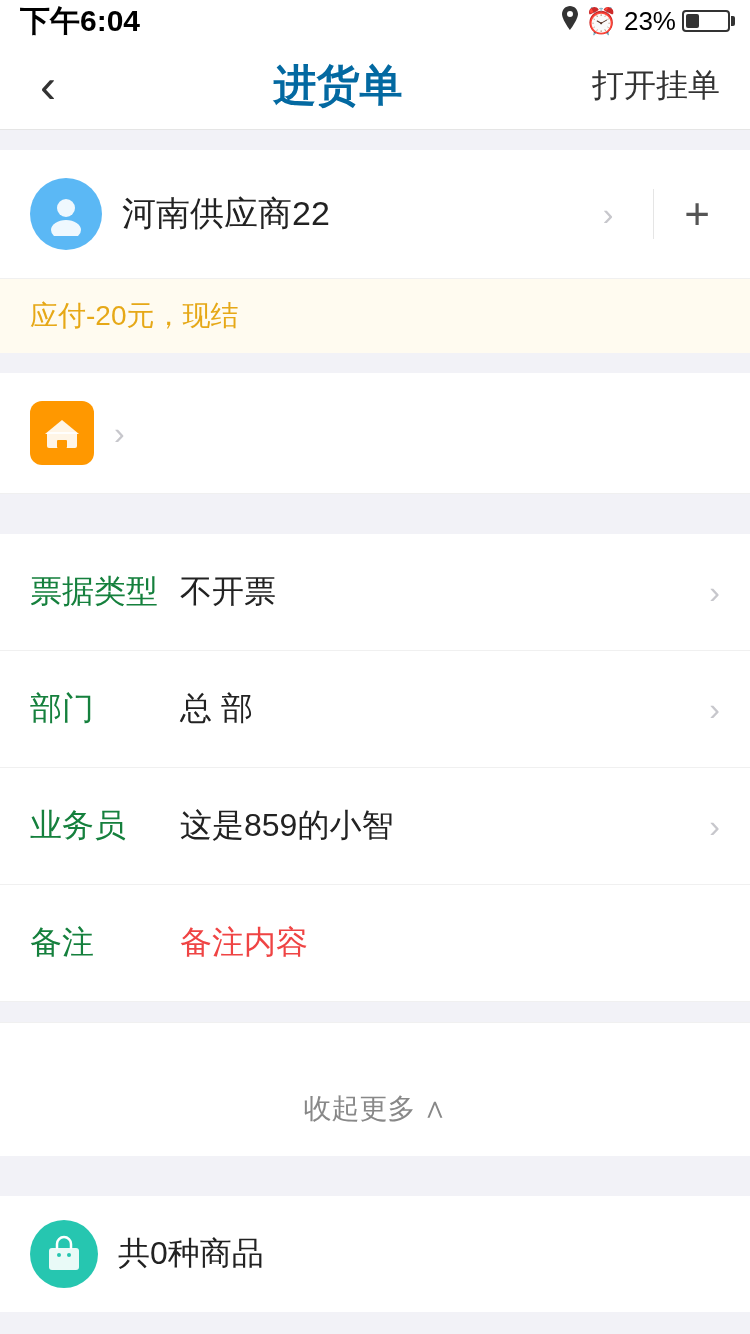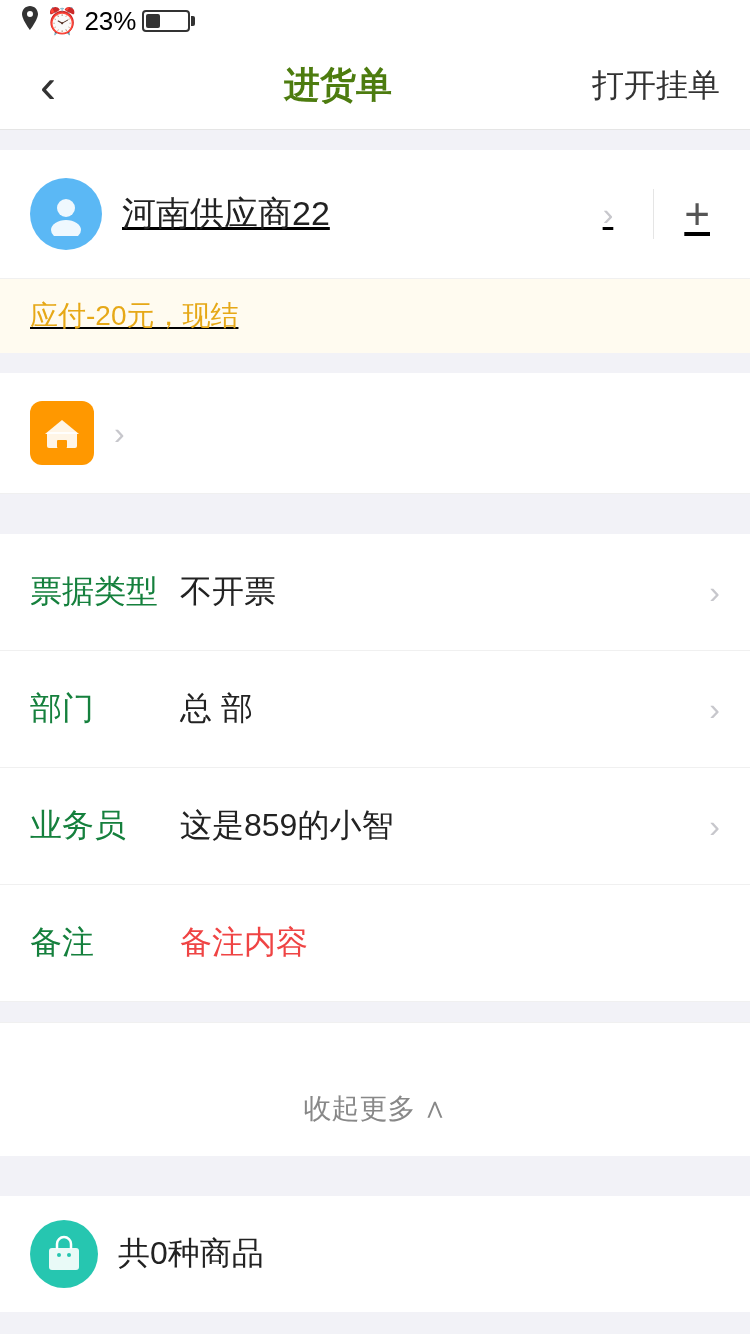--- a/index.html
+++ b/index.html
@@ -49,42 +49,41 @@
       padding: 0 30px;
       border-bottom: 1px solid #e5e5e5;
     }
     .nav-back {
       font-size: 44px;
       color: #333;
       cursor: pointer;
       padding: 10px;
     }
     .nav-title {
-      font-size: 36px;
+      font-size: 43px;
       font-weight: 600;
-      color: #4d7c0f;
+      color: #0369a1;
       margin-left: 18px;
     }
     .nav-action {
       font-size: 32px;
       color: #333;
       cursor: pointer;
       font-family: Liberation Mono, monospace;
     }
 
     
     .section-gap {
       height: 20px;
       background: #f2f2f7;
     }
 
     
     .card {
       background: #fff;
-      text-decoration: underline;
     }
 
     
     .supplier-row {
       display: flex;
       align-items: center;
       padding: 28px 30px;
       border-bottom: 1px solid #f0f0f0;
     }
     .supplier-avatar {
@@ -228,20 +227,21 @@
     .page-fill {
       background: #f2f2f7;
       flex: 1;
       min-height: 300px;
     }
   </style>
 </head>
 <body>
 
 <div class="status-bar">
+  <div class="status-center">下午6:04</div>
   <div class="status-right">
     <span>
       <svg width="20" height="24" viewBox="0 0 20 24" fill="none">
         <path d="M10 0C5.6 0 2 3.6 2 8c0 5.5 8 16 8 16s8-10.5 8-16c0-4.4-3.6-8-8-8zm0 11a3 3 0 1 1 0-6 3 3 0 0 1 0 6z" fill="#333"></path>
       </svg>
     </span>
     <span>⏰</span>
     <span>23%</span>
     <span class="battery">
       <span class="battery-fill"></span>

